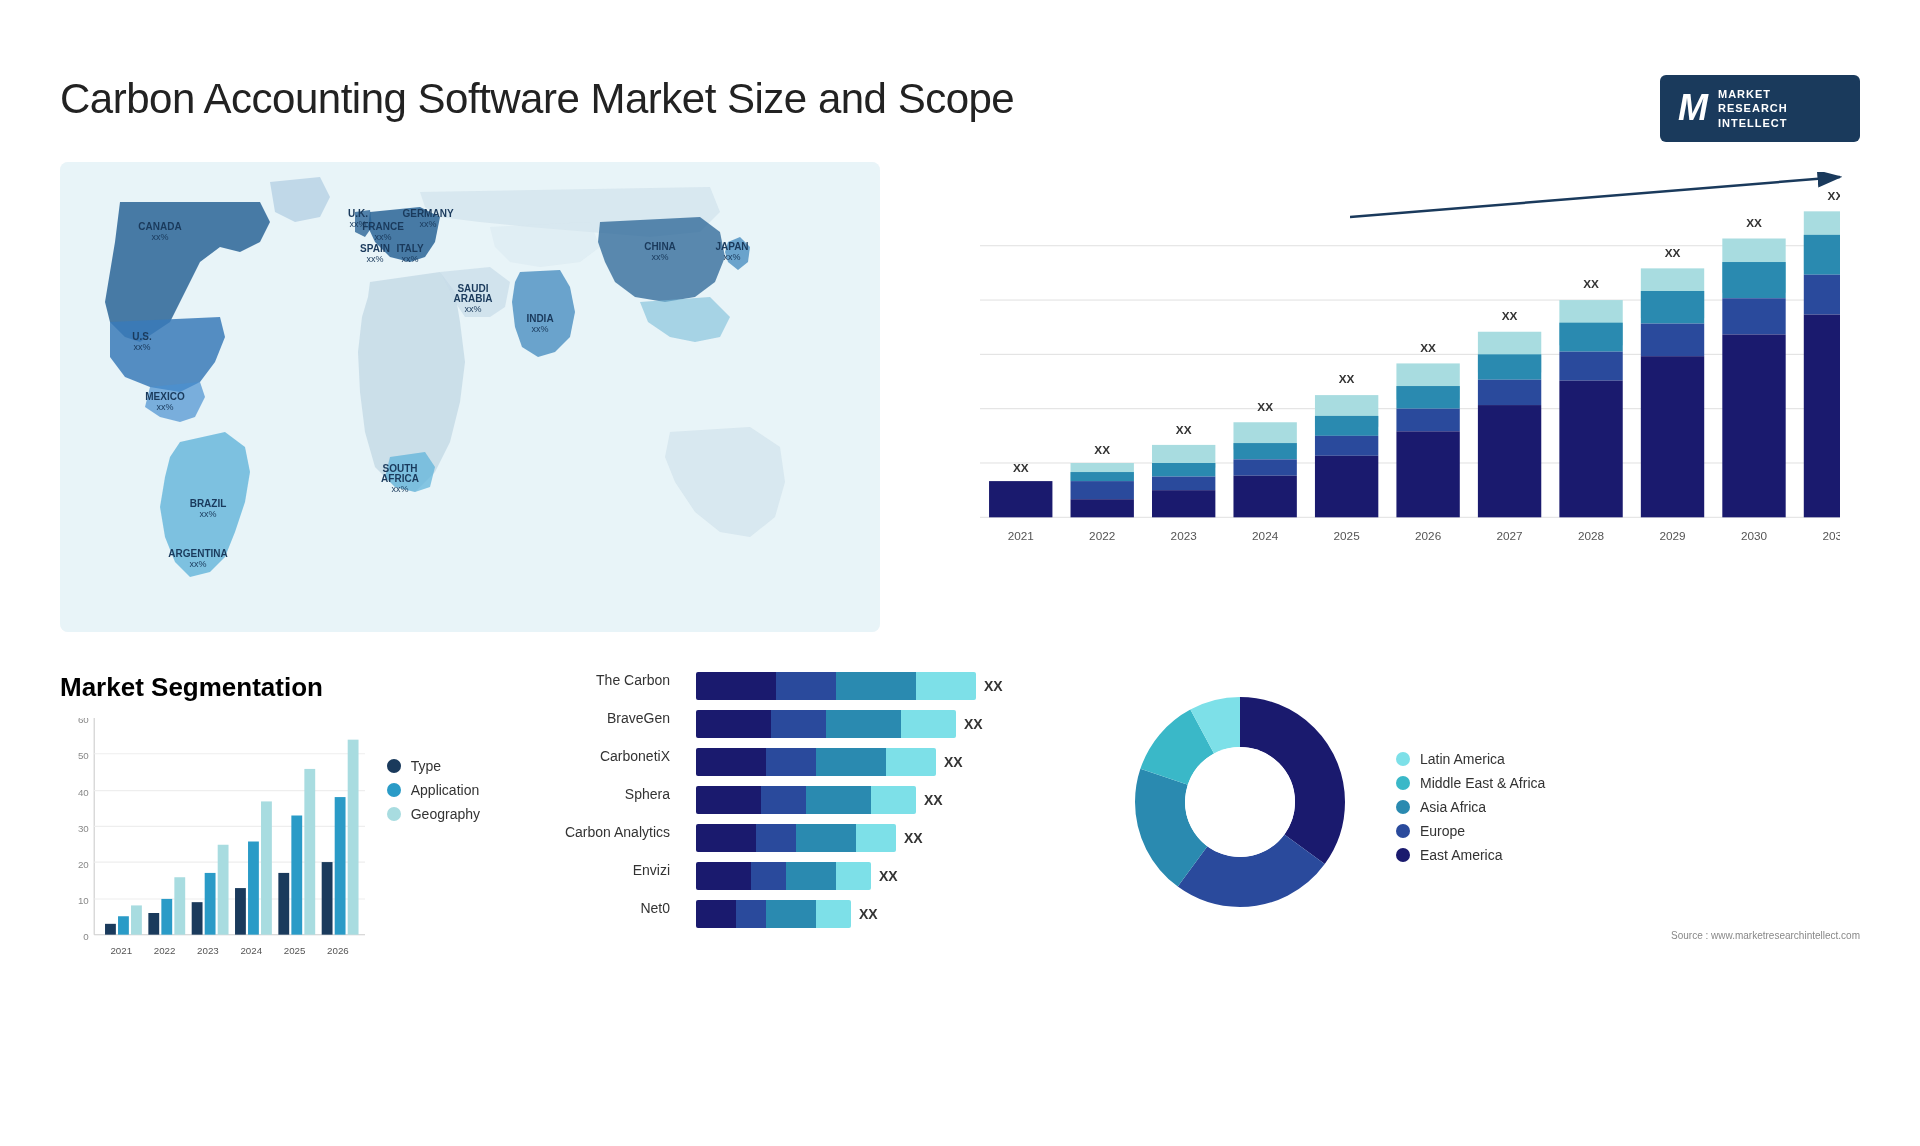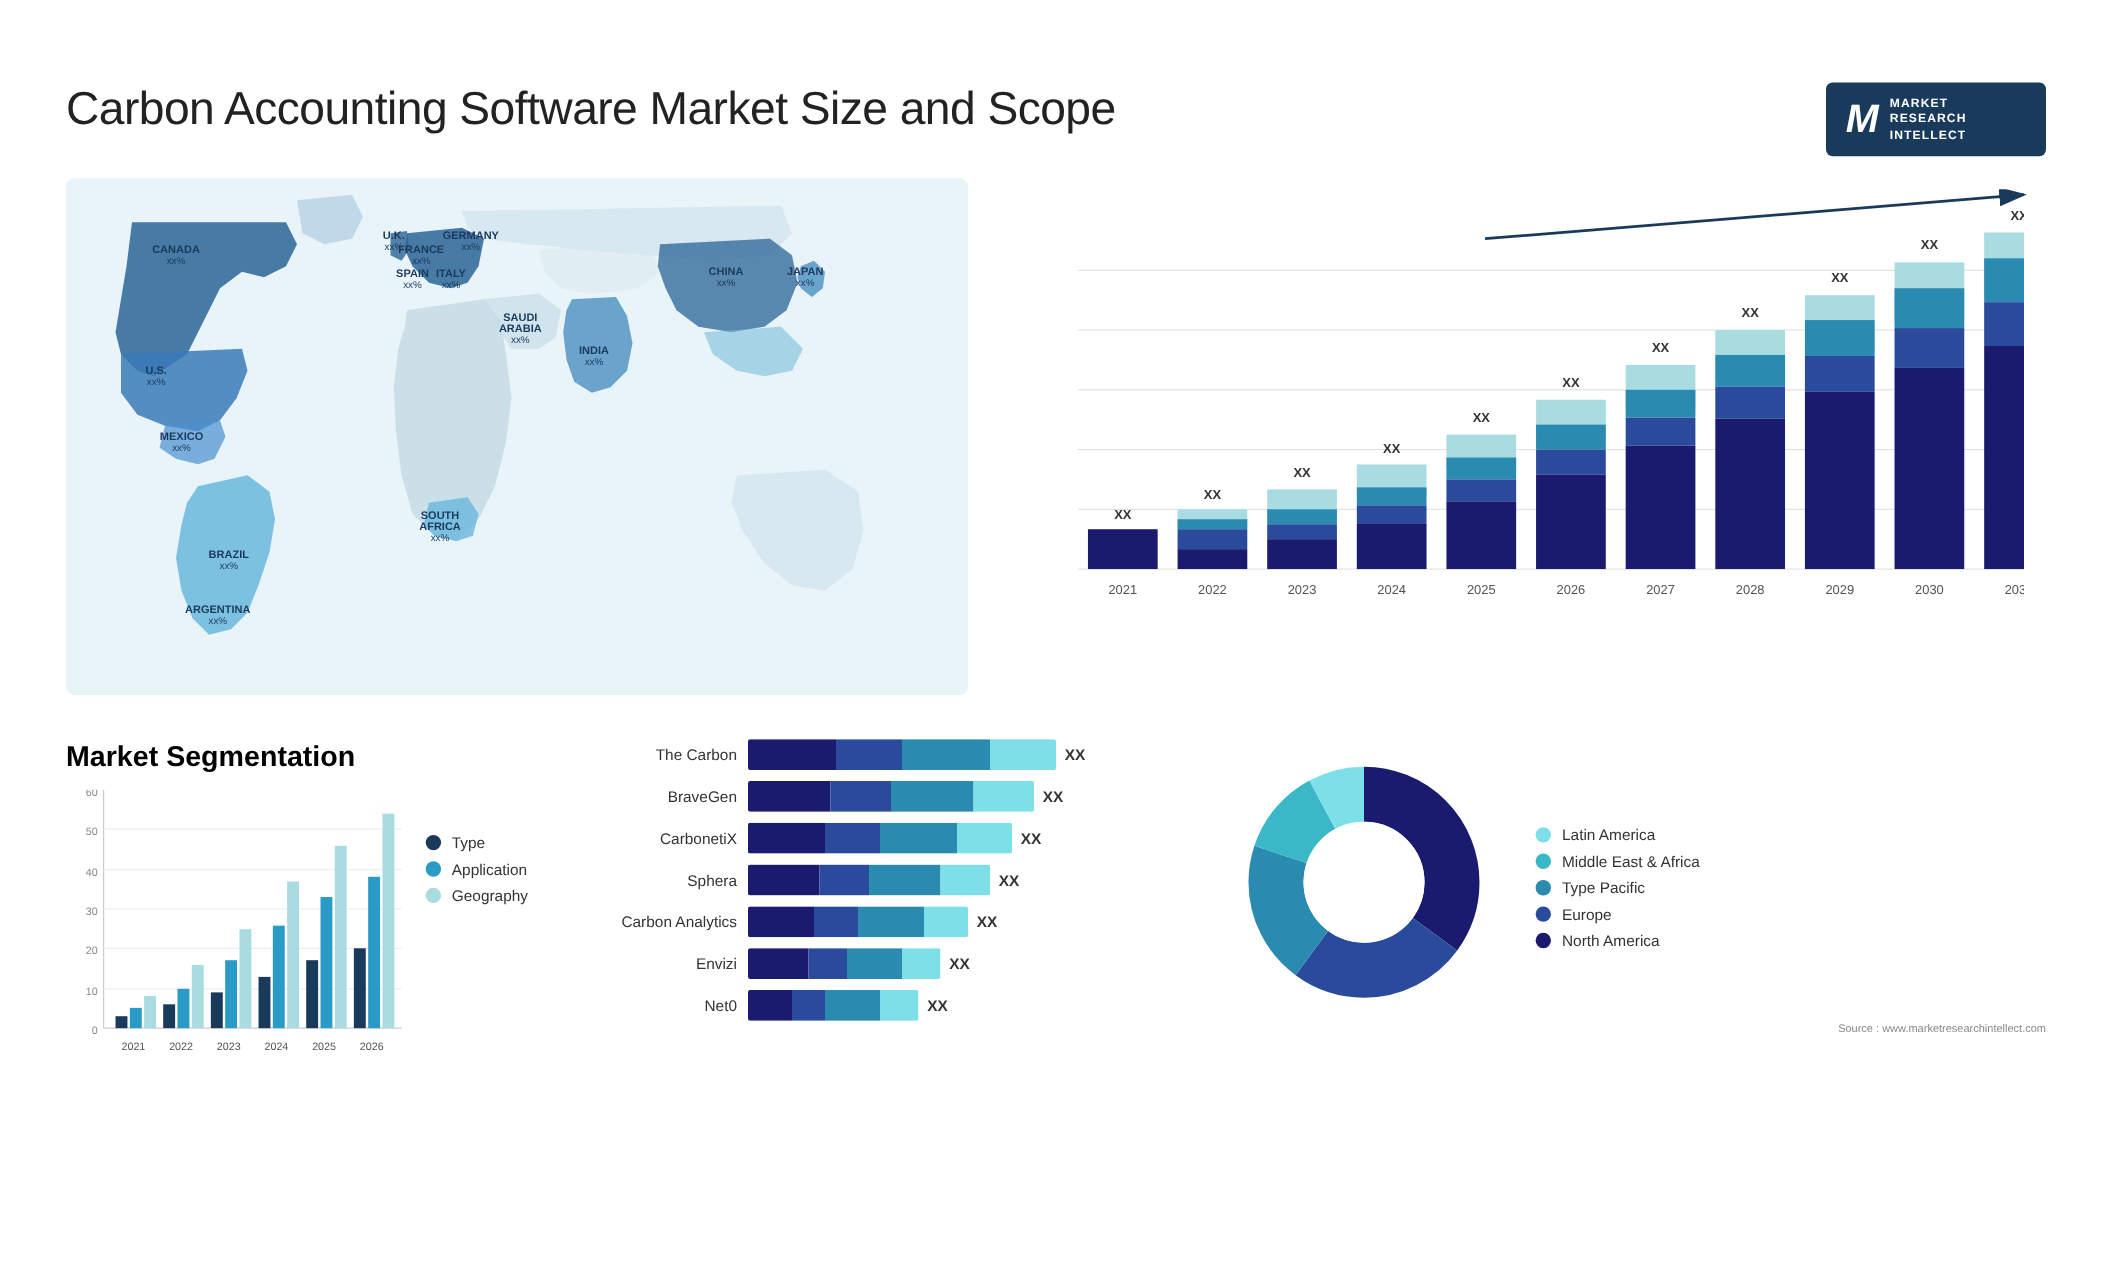--- a/index.html
+++ b/index.html
@@ -98,23 +98,23 @@
       margin-bottom: 15px;
     }
     
     .world-map-svg {
       width: 100%;
       height: 100%;
     }
     
     .player-row {
       display: flex;
-      align-items: center;
+      align-items: flex-start;
       margin-bottom: 10px;
-      gap: 10px;
+      gap: 26px;
     }
     .player-name {
       font-size: 14px;
       color: #333;
       width: 150px;
       text-align: right;
       flex-shrink: 0;
     }
     .player-bar-wrap {
       flex: 1;
@@ -555,29 +555,29 @@
           <div class="legend-item">
             <div class="legend-dot" style="background:#7de0e8;"></div>
             <span>Latin America</span>
           </div>
           <div class="legend-item">
             <div class="legend-dot" style="background:#3ab8c8;"></div>
             <span>Middle East &amp; Africa</span>
           </div>
           <div class="legend-item">
             <div class="legend-dot" style="background:#2a8ab0;"></div>
-            <span>Type Pacific</span>
+            <span>Asia Africa</span>
           </div>
           <div class="legend-item">
             <div class="legend-dot" style="background:#2a4a9c;"></div>
             <span>Europe</span>
           </div>
           <div class="legend-item">
             <div class="legend-dot" style="background:#1a1a6e;"></div>
-            <span>North America</span>
+            <span>East America</span>
           </div>
         </div>
       </div>
       <div class="source-text">Source : www.marketresearchintellect.com</div>
     </div>
 
   </div>
 </div>
 
 </body></html>

